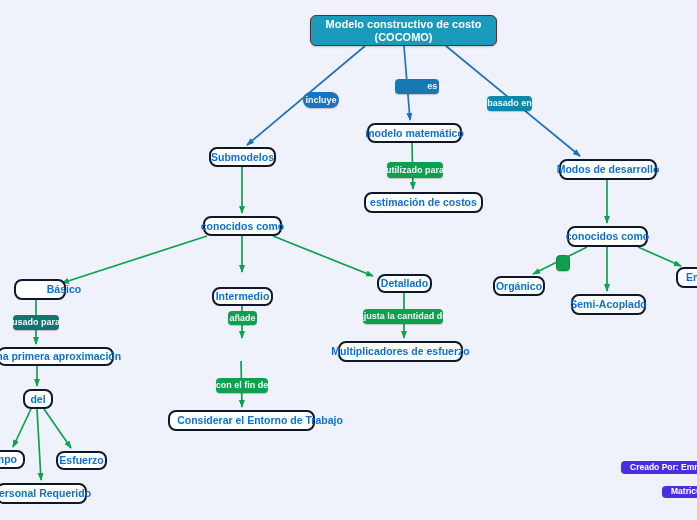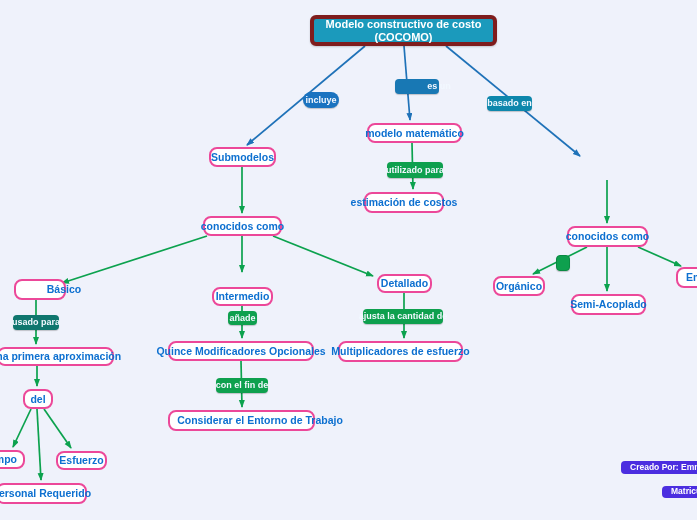--- a/index.html
+++ b/index.html
@@ -12,26 +12,26 @@
     position:relative;width:697px;height:520px;overflow:hidden;background:#eff2fb;
   }
   .canvas svg.edges{position:absolute;left:0;top:0;width:697px;height:520px;}
   .nd{
     position:absolute;box-sizing:border-box;
     display:flex;align-items:center;justify-content:center;
     font-weight:bold;text-align:center;line-height:1.15;
     white-space:nowrap;
   }
   .t-topic{
-    background:#1b9abc;color:#ffffff;border:4px solid #7f1d1d;
+    background:#1b9abc;color:#ffffff;border:1px solid #7f1d1d;
     border-radius:6px;font-size:11px;white-space:pre-line;
     box-shadow:0 1px 2px rgba(0,0,0,.18);
   }
   .t-node{
-    background:#ffffff;color:#0d70d0;border:2px solid #ec4899;
+    background:#ffffff;color:#0d70d0;border:2px solid #0f172a;
     border-radius:8px;font-size:10.5px;
   }
   .t-label{
     color:#f2f8ff;border-radius:4px;font-size:9px;font-weight:bold;
     box-shadow:0 1px 1px rgba(0,0,0,.2);
   }
   .t-chip{
     background:#0ea04e;border-radius:4px;border:1px solid #0a8a42;
     box-shadow:0 1px 1px rgba(0,0,0,.2);
   }
@@ -75,37 +75,37 @@
       <line x1="638" y1="247" x2="681" y2="266" stroke="#0ca24e" stroke-width="1.7" marker-end="url(#ah-green)"></line>
     </svg>
 <div class="nd t-topic" style="left: 310px; top: 15px; width: 187px; height: 31px;">Modelo constructivo de costo
 (COCOMO)</div>
     <div class="nd t-label" style="left: 303px; top: 92px; width: 36px; height: 16px; background: rgb(26, 115, 192); border-radius: 8px;">incluye</div>
     <div class="nd t-label" style="left: 395px; top: 79px; width: 30px; height: 15px; background: rgb(24, 120, 180); padding-left: 44px;">es un</div>
     <div class="nd t-label" style="left: 487px; top: 96px; width: 45px; height: 15px; background: rgb(13, 135, 172);">basado en</div>
     <div class="nd t-node" style="left: 209px; top: 147px; width: 67px; height: 20px;">Submodelos</div>
     <div class="nd t-node" style="left: 367px; top: 123px; width: 95px; height: 20px;">modelo matemático</div>
     <div class="nd t-label" style="left: 387px; top: 162px; width: 56px; height: 16px; background: rgb(14, 160, 78);">utilizado para</div>
-    <div class="nd t-node" style="left: 364px; top: 192px; width: 80px; height: 21px;">estimación de costos</div>
+    <div class="nd t-node" style="left: 364px; top: 192px; width: 119px; height: 21px;">estimación de costos</div>
     <div class="nd t-node" style="left: 203px; top: 216px; width: 79px; height: 20px;">conocidos como</div>
     <div class="nd t-node" style="left: 14px; top: 279px; width: 43px; height: 21px; padding-left: 48px;">Básico</div>
     <div class="nd t-label" style="left: 13px; top: 315px; width: 46px; height: 15px; background: #0f766e;">usado para</div>
     <div class="nd t-node" style="left: -3px; top: 347px; width: 117px; height: 19px;">una primera aproximación</div>
     <div class="nd t-node" style="left: 23px; top: 389px; width: 30px; height: 20px;">del</div>
     <div class="nd t-node" style="left: -22px; top: 450px; width: 47px; height: 19px; justify-content: flex-end; padding-right: 6px;">mpo</div>
     <div class="nd t-node" style="left: 56px; top: 451px; width: 51px; height: 19px;">Esfuerzo</div>
     <div class="nd t-node" style="left: -4px; top: 483px; width: 91px; height: 21px;">Personal Requerido</div>
     <div class="nd t-node" style="left: 212px; top: 287px; width: 61px; height: 19px;">Intermedio</div>
     <div class="nd t-label" style="left: 228px; top: 311px; width: 29px; height: 14px; background: rgb(14, 160, 78);">añade</div>
-    <div class="nd t-node" style="left: 168px; top: 341px; width: 146px; height: 20px;">Quince Modificadores Opcionales</div>
     <div class="nd t-label" style="left: 216px; top: 378px; width: 52px; height: 15px; background: rgb(14, 160, 78);">con el fin de</div>
     <div class="nd t-node" style="left: 168px; top: 410px; width: 147px; height: 21px; padding-left: 37px;">Considerar el Entorno de Trabajo</div>
     <div class="nd t-node" style="left: 377px; top: 274px; width: 55px; height: 19px;">Detallado</div>
     <div class="nd t-label" style="left: 363px; top: 309px; width: 80px; height: 15px; background: rgb(14, 160, 78);">ajusta la cantidad de</div>
     <div class="nd t-node" style="left: 338px; top: 341px; width: 125px; height: 21px;">Multiplicadores de esfuerzo</div>
+    <div class="nd t-node" style="left: 559px; top: 159px; width: 98px; height: 21px;">Modos de desarrollo</div>
     <div class="nd t-node" style="left: 567px; top: 226px; width: 81px; height: 21px;">conocidos como</div>
     <div class="nd t-chip" style="left: 556px; top: 255px; width: 14px; height: 16px;"></div>
     <div class="nd t-node" style="left: 493px; top: 276px; width: 52px; height: 20px;">Orgánico</div>
     <div class="nd t-node" style="left: 571px; top: 294px; width: 75px; height: 21px;">Semi-Acoplado</div>
     <div class="nd t-node" style="left: 676px; top: 267px; width: 45px; height: 21px; justify-content: flex-start; padding-left: 8px;">Em</div>
     <div class="nd t-purple" style="left: 621px; top: 461px; width: 90px; height: 13px;">Creado Por: Emm</div>
     <div class="nd t-purple" style="left: 662px; top: 486px; width: 50px; height: 12px;">Matricu</div>
   </div>
 
 </body></html>

